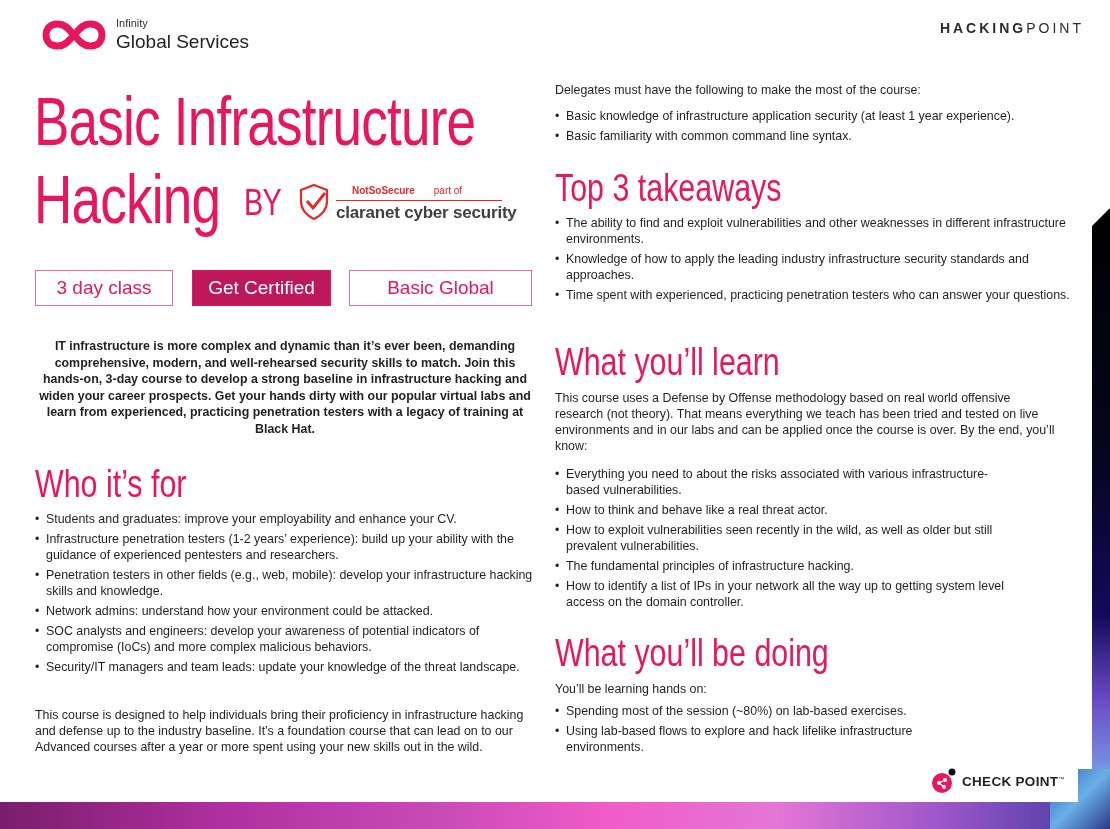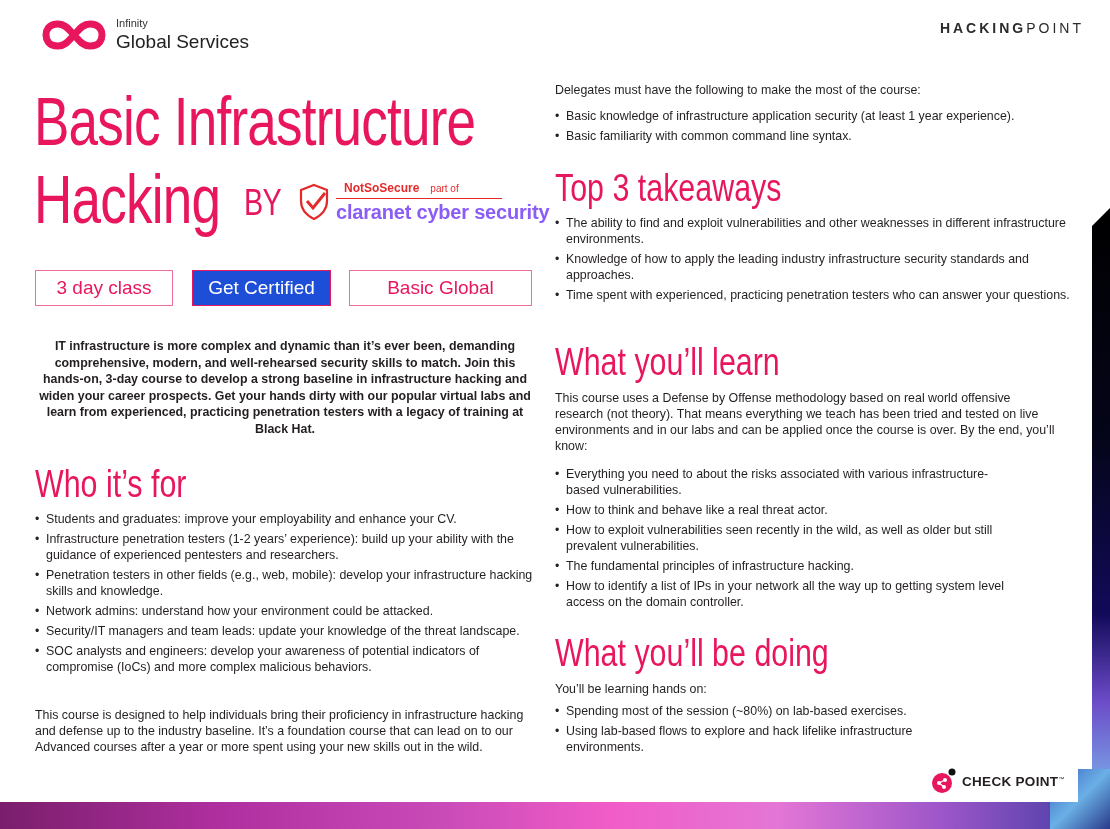--- a/index.html
+++ b/index.html
@@ -21,26 +21,26 @@
   .title { position: absolute; left: 34px; top: 84px; font-family: "Liberation Sans Narrow", "Liberation Sans", sans-serif; color: #e8175d; font-weight: 300; }
   .title-line1 { font-size: 68px; line-height: 74px; letter-spacing: -1px; transform: scaleX(0.78); transform-origin: left; white-space: nowrap; display: block; }
   .title-line2 { font-size: 68px; line-height: 74px; letter-spacing: -1px; display: flex; align-items: center; white-space: nowrap; }
   .title-line2 .hack { display: inline-block; transform: scaleX(0.78); transform-origin: left; width: 190px; }
   .by { font-size: 36px; transform: scaleX(0.8); transform-origin: left; display: inline-block; margin-left: 20px; width: 40px; margin-top: 8px; }
   .nss { display: flex; align-items: center; margin-left: 14px; margin-top: 6px; }
   .nss svg { width: 32px; height: 38px; }
   .nss-text { margin-left: 6px; line-height: 1; }
   .nss-top { font-size: 12px; font-weight: 700; color: #e42b2b; letter-spacing: 0; border-bottom: 1px solid #e42b2b; padding-bottom: 4px; width: 166px; }
   .nss-top span { font-weight: 400; font-size: 10px; margin-left: 3px; }
-  .nss-bot { font-size: 20px; font-weight: 700; color: #8b5cf6; margin-top: 3px; letter-spacing: -0.2px; }
+  .nss-bot { font-size: 17px; font-weight: 700; color: #404040; margin-top: 3px; letter-spacing: -0.2px; }
 
   
   .tags { position: absolute; top: 270px; left: 35px; display: flex; align-items: flex-end; }
   .tag { height: 36px; display: flex; align-items: center; justify-content: center; font-size: 19px; color: #e8175d; border: 1.5px solid #ef6e96; background: #fff; }
-  .tag.filled { background: #1d4ed8; color: #fff; border-color: #e8175d; }
+  .tag.filled { background: #be185d; color: #fff; border-color: #e8175d; }
 
   
   .intro { position: absolute; left: 35px; top: 338px; width: 500px; font-size: 12.4px; line-height: 16.6px; font-weight: 700; color: #231f20; text-align: center; }
 
   .h2 { position: absolute; font-family: "Liberation Sans Narrow", "Liberation Sans", sans-serif; color: #e8175d; font-size: 38px; line-height: 40px; font-weight: 300; transform: scaleX(0.8); transform-origin: left; white-space: nowrap; }
 
   ul.bullets { list-style: none; position: absolute; font-size: 12.4px; line-height: 16px; color: #231f20; }
   ul.bullets li { position: relative; padding-left: 11px; margin-bottom: 4px; }
   ul.bullets li::before { content: "\2022"; position: absolute; left: 0; top: 0; }
 
@@ -80,43 +80,43 @@
   <span class="title-line1">Basic Infrastructure</span>
   <div class="title-line2">
     <span class="hack">Hacking</span>
     <span class="by">BY</span>
     <div class="nss">
       <svg viewBox="0 0 32 38">
         <path d="M16 2 L29 7 L29 18 C29 27 22 33 16 36 C10 33 3 27 3 18 L3 7 Z" fill="none" stroke="#e42b2b" stroke-width="2.2"></path>
         <path d="M9 18 L15 25 L27 10" fill="none" stroke="#e42b2b" stroke-width="3"></path>
       </svg>
       <div class="nss-text">
-        <div class="nss-top"><span style="font-size:12px;font-weight:700;margin:8px;">NotSoSecure</span><span>part of</span></div>
+        <div class="nss-top"><span style="font-size:10px;font-weight:700;margin:16px;">NotSoSecure</span><span>part of</span></div>
         <div class="nss-bot">claranet cyber security</div>
       </div>
     </div>
   </div>
 </div>
 
 <div class="tags">
   <div class="tag" style="width:138px;">3 day class</div>
   <div class="tag filled" style="width:139px;margin-left:19px;">Get Certified</div>
   <div class="tag" style="width:183px;margin-left:18px;">Basic Global</div>
 </div>
 
 <p class="intro">IT infrastructure is more complex and dynamic than it’s ever been, demanding comprehensive, modern, and well-rehearsed security skills to match. Join this hands-on, 3-day course to develop a strong baseline in infrastructure hacking and widen your career prospects. Get your hands dirty with our popular virtual labs and learn from experienced, practicing penetration testers with a legacy of training at Black Hat.</p>
 
 <div class="h2" style="left:35px;top:464px;">Who it’s for</div>
 <ul class="bullets" style="left:35px;top:511px;width:505px;">
   <li>Students and graduates: improve your employability and enhance your CV.</li>
   <li>Infrastructure penetration testers (1-2 years’ experience): build up your ability with the guidance of experienced pentesters and researchers.</li>
   <li>Penetration testers in other fields (e.g., web, mobile): develop your infrastructure hacking skills and knowledge.</li>
   <li>Network admins: understand how your environment could be attacked.</li>
+  <li>SOC analysts and engineers: develop your awareness of potential indicators of compromise (IoCs) and more complex malicious behaviors.</li>
   <li>Security/IT managers and team leads: update your knowledge of the threat landscape.</li>
-  <li>SOC analysts and engineers: develop your awareness of potential indicators of compromise (IoCs) and more complex malicious behaviors.</li>
 </ul>
 <p class="para" style="left:35px;top:707px;width:505px;">This course is designed to help individuals bring their proficiency in infrastructure hacking and defense up to the industry baseline. It’s a foundation course that can lead on to our Advanced courses after a year or more spent using your new skills out in the wild.</p>
 
 <p class="para" style="left:555px;top:82px;width:510px;">Delegates must have the following to make the most of the course:</p>
 <ul class="bullets" style="left:555px;top:108px;width:520px;">
   <li>Basic knowledge of infrastructure application security (at least 1 year experience).</li>
   <li>Basic familiarity with common command line syntax.</li>
 </ul>
 
 <div class="h2" style="left:555px;top:168px;">Top 3 takeaways</div>

